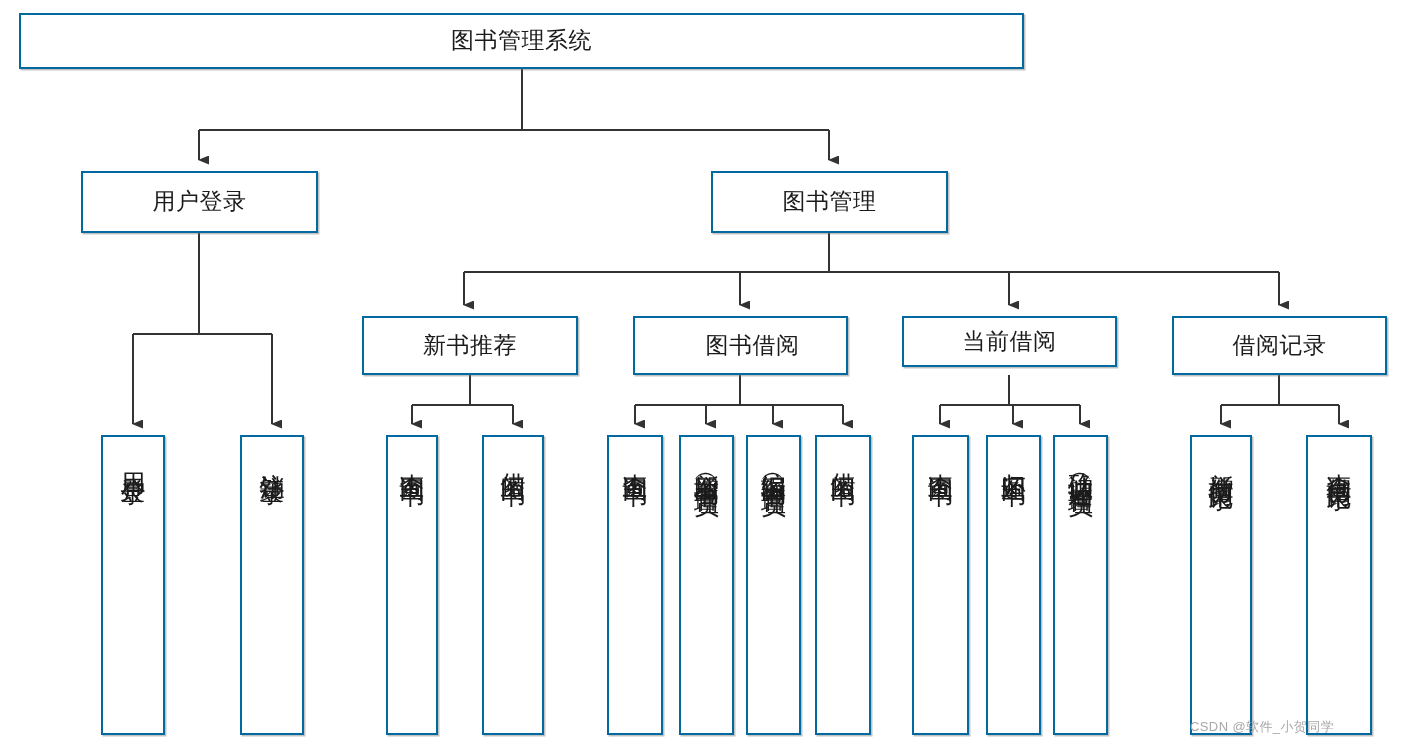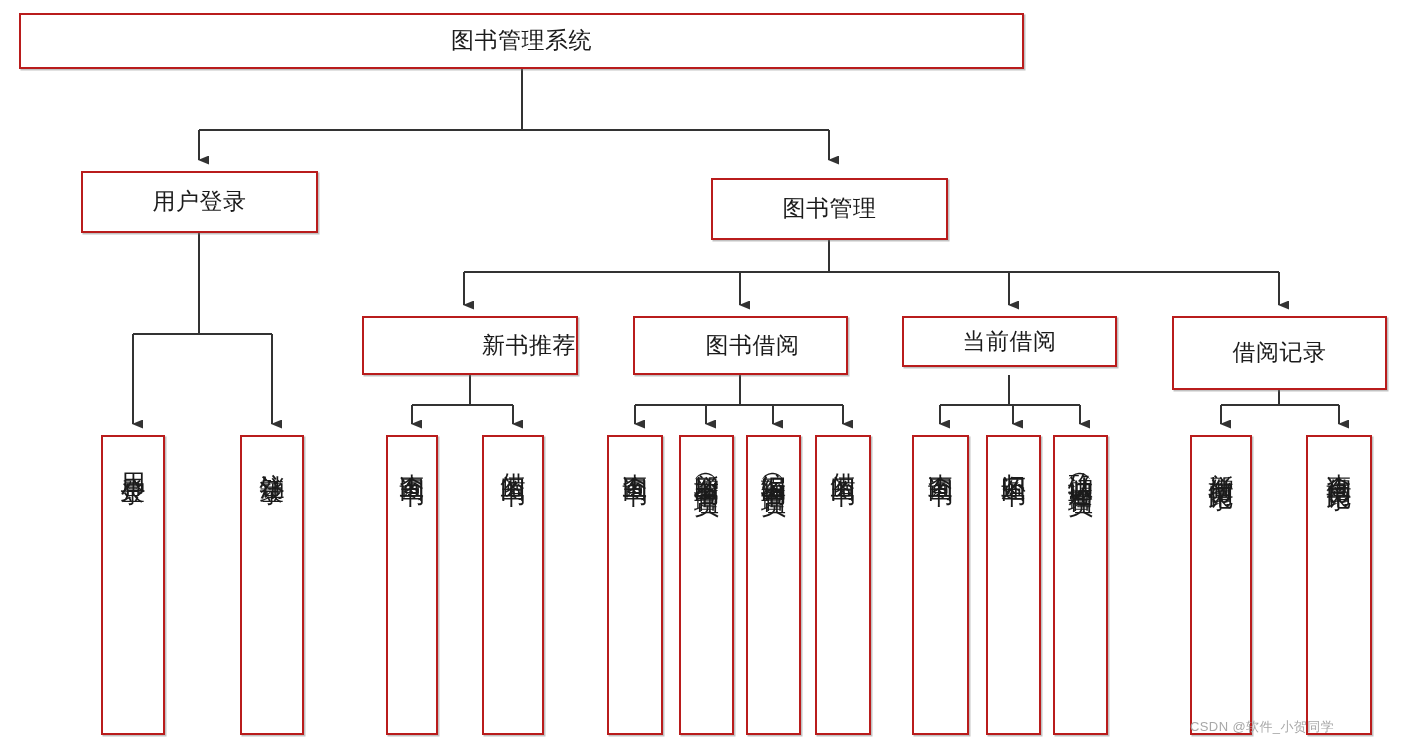--- a/index.html
+++ b/index.html
@@ -24,21 +24,21 @@
     left: 0;
     top: 0;
     width: 1405px;
     height: 747px;
     pointer-events: none;
   }
   .node {
     position: absolute;
     box-sizing: border-box;
     background: #ffffff;
-    border: 2px solid #b91c1c;
+    border: 2px solid #0369a1;
     display: flex;
     align-items: center;
     justify-content: center;
     box-shadow: 1.5px 1.5px 0 rgba(120,120,120,0.45);
   }
   .node-label {
     color: #1b1b1b;
     text-align: center;
     line-height: 1.18;
     letter-spacing: 0.5px;
@@ -115,33 +115,33 @@
       </g>
   </svg>
 
   <div id="nodes-layer">
       <div class="node horizontal" style="left: 19px; top: 13px; width: 1005px; height: 56px;">
         <span class="node-label">图书管理系统</span>
       </div>
       <div class="node horizontal" style="left: 81px; top: 171px; width: 237px; height: 62px;">
         <span class="node-label">用户登录</span>
       </div>
-      <div class="node horizontal" style="left: 711px; top: 171px; width: 237px; height: 62px; margin-top: 7px;">
+      <div class="node horizontal" style="left: 711px; top: 171px; width: 237px; height: 62px;">
         <span class="node-label">图书管理</span>
       </div>
-      <div class="node horizontal" style="left: 362px; top: 316px; width: 216px; height: 59px; justify-content: flex-end;">
+      <div class="node horizontal" style="left: 362px; top: 316px; width: 216px; height: 59px;">
         <span class="node-label">新书推荐</span>
       </div>
       <div class="node horizontal" style="left: 633px; top: 316px; width: 215px; height: 59px; padding-left: 24px;">
         <span class="node-label">图书借阅</span>
       </div>
       <div class="node horizontal" style="left: 902px; top: 316px; width: 215px; height: 51px;">
         <span class="node-label">当前借阅</span>
       </div>
-      <div class="node horizontal" style="left: 1172px; top: 316px; width: 215px; height: 74px;">
+      <div class="node horizontal" style="left: 1172px; top: 316px; width: 215px; height: 59px;">
         <span class="node-label">借阅记录</span>
       </div>
       <div class="node vertical" style="left: 101px; top: 435px; width: 64px; height: 300px;">
         <span class="node-label">用户登录</span>
       </div>
       <div class="node vertical" style="left: 240px; top: 435px; width: 64px; height: 300px;">
         <span class="node-label">注销登录</span>
       </div>
       <div class="node vertical" style="left: 386px; top: 435px; width: 52px; height: 300px;">
         <span class="node-label">查询图书</span>

